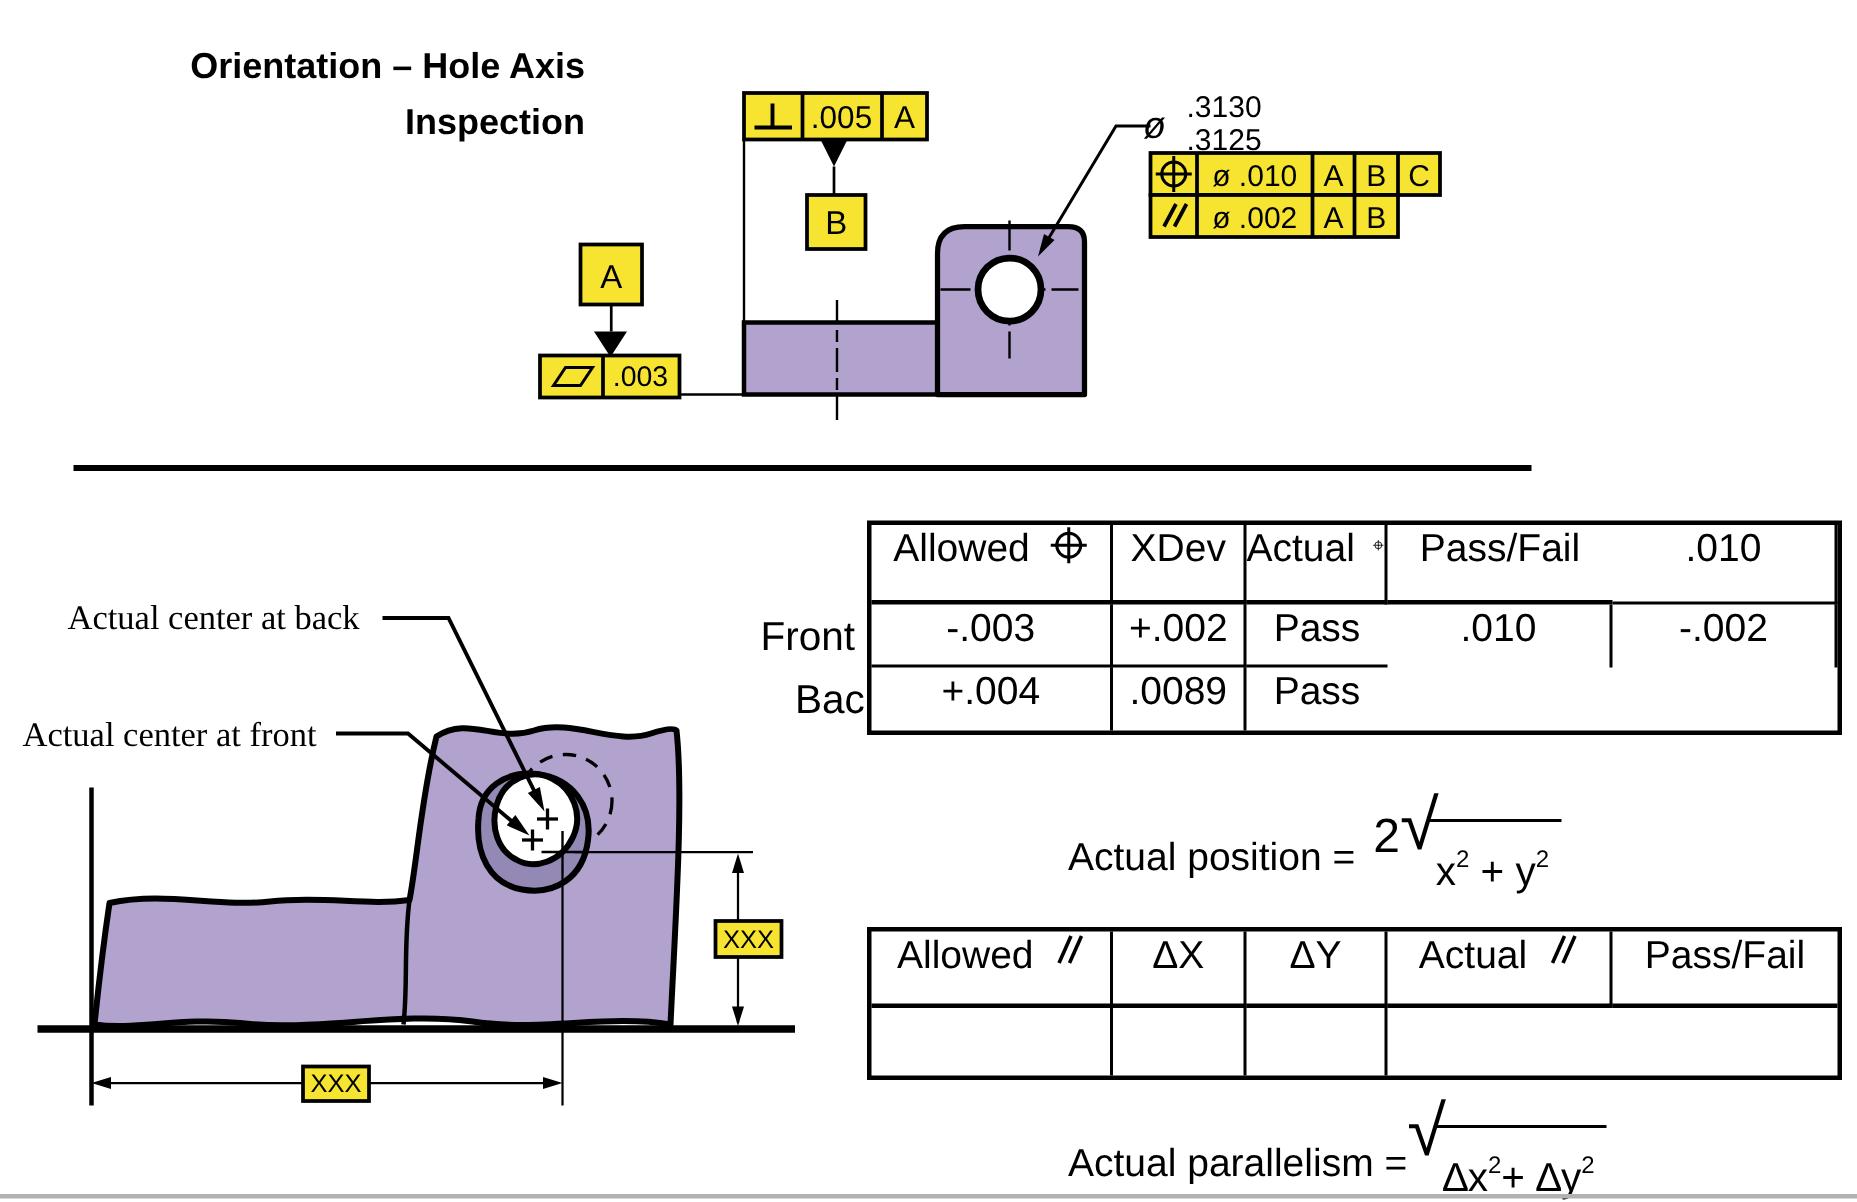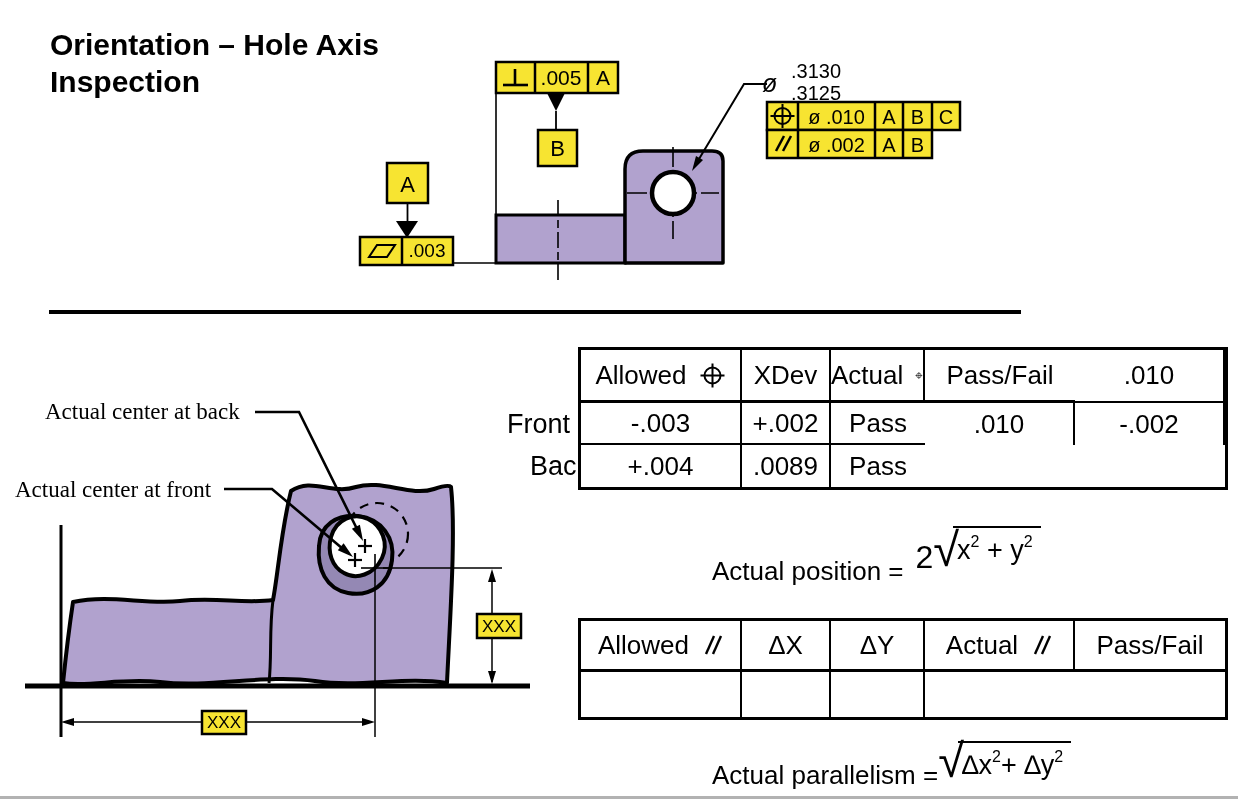--- a/index.html
+++ b/index.html
@@ -1,48 +1,48 @@
 <!DOCTYPE html>
 <html><head>
 <meta charset="utf-8">
 <style>
   html,body { margin:0; padding:0; background:#fff; }
   #slide { position:relative; width:1238px; height:801px; background:#ffffff; overflow:hidden;
            font-family:"Liberation Sans", sans-serif; color:#000; }
 
   
-  #title { position:absolute; left:50px; top:26px; width:340px; text-align:left;
-           font-size:30px; font-weight:bold; line-height:37px; }
+  #title { position:absolute; left:50px; top:26px; width:340px; text-align:right;
+           font-size:24px; font-weight:bold; line-height:37px; }
 
   
   #divider { position:absolute; left:49px; top:310px; width:972px; height:4px; background:#000; }
   #footer-line { position:absolute; left:0; top:796px; width:1238px; height:3px; background:#b2b2b2; }
 
   
   .drw { position:absolute; }
   svg text { font-family:"Liberation Sans", sans-serif; }
   text.serif { font-family:"Liberation Serif", serif; }
 
   
   .gtable { position:absolute; border:3px solid #000; background:#fff; display:grid; }
   .t-cell { border-right:2.5px solid #000; border-bottom:2.5px solid #000;
-            display:flex; align-items:center; justify-content:center;
+            display:flex; align-items:flex-start; justify-content:center;
             font-size:26px; gap:12px; overflow:hidden; white-space:nowrap; }
   .t-cell.lastcol { border-right:none; }
   .t-cell.head { border-bottom:3.5px solid #000; }
   .t-cell.lastrow { border-bottom:none; }
   .rowlabel { position:absolute; width:100px; height:42px; display:flex; align-items:center;
               justify-content:flex-end; font-size:27px; }
 
   
   .formula { position:absolute; display:flex; align-items:flex-start; }
   .f-prefix { font-size:26px; margin-top:30px; }
   .f-coeff  { font-size:32px; margin-top:13px; margin-left:12px; }
   .f-sqrt   { font-size:47px; line-height:1; margin-top:0px; margin-right:-6px; font-weight:400; }
-  .f-rad    { font-size:27px; border-top:2.5px solid #000; margin-top:0; padding:7px 8px 0 4px; white-space:nowrap; }
+  .f-rad    { font-size:27px; border-top:2.5px solid #000; margin-top:20px; padding:18px 8px 0 4px; white-space:nowrap; }
   .f-rad sup{ font-size:16px; position:relative; top:-2px; }
 </style>
 </head>
 <body>
 
 <div id="slide">
 
   <div id="title">
     <div>Orientation – Hole Axis</div>
     <div>Inspection</div>
@@ -279,20 +279,20 @@
     <div class="t-cell head lastcol">
       <span>Pass/Fail</span>
       </div>
 
     <div class="t-cell lastrow"></div>
     <div class="t-cell lastrow"></div>
     <div class="t-cell lastrow"></div>
     <div class="t-cell lastrow lastcol"></div>
   </div>
 
-  <div class="formula" style="left:712px; top:730px;align-items:center;">
+  <div class="formula" style="left:712px; top:730px;">
     <span class="f-prefix">Actual parallelism =</span>
     <span class="f-sqrt">√</span>
     <span class="f-rad"><span>∆x</span><sup>2</sup><span>+</span> <span>∆y</span><sup>2</sup></span>
   </div>
 
   <div id="footer-line"></div>
 </div>
 
 </body></html>

